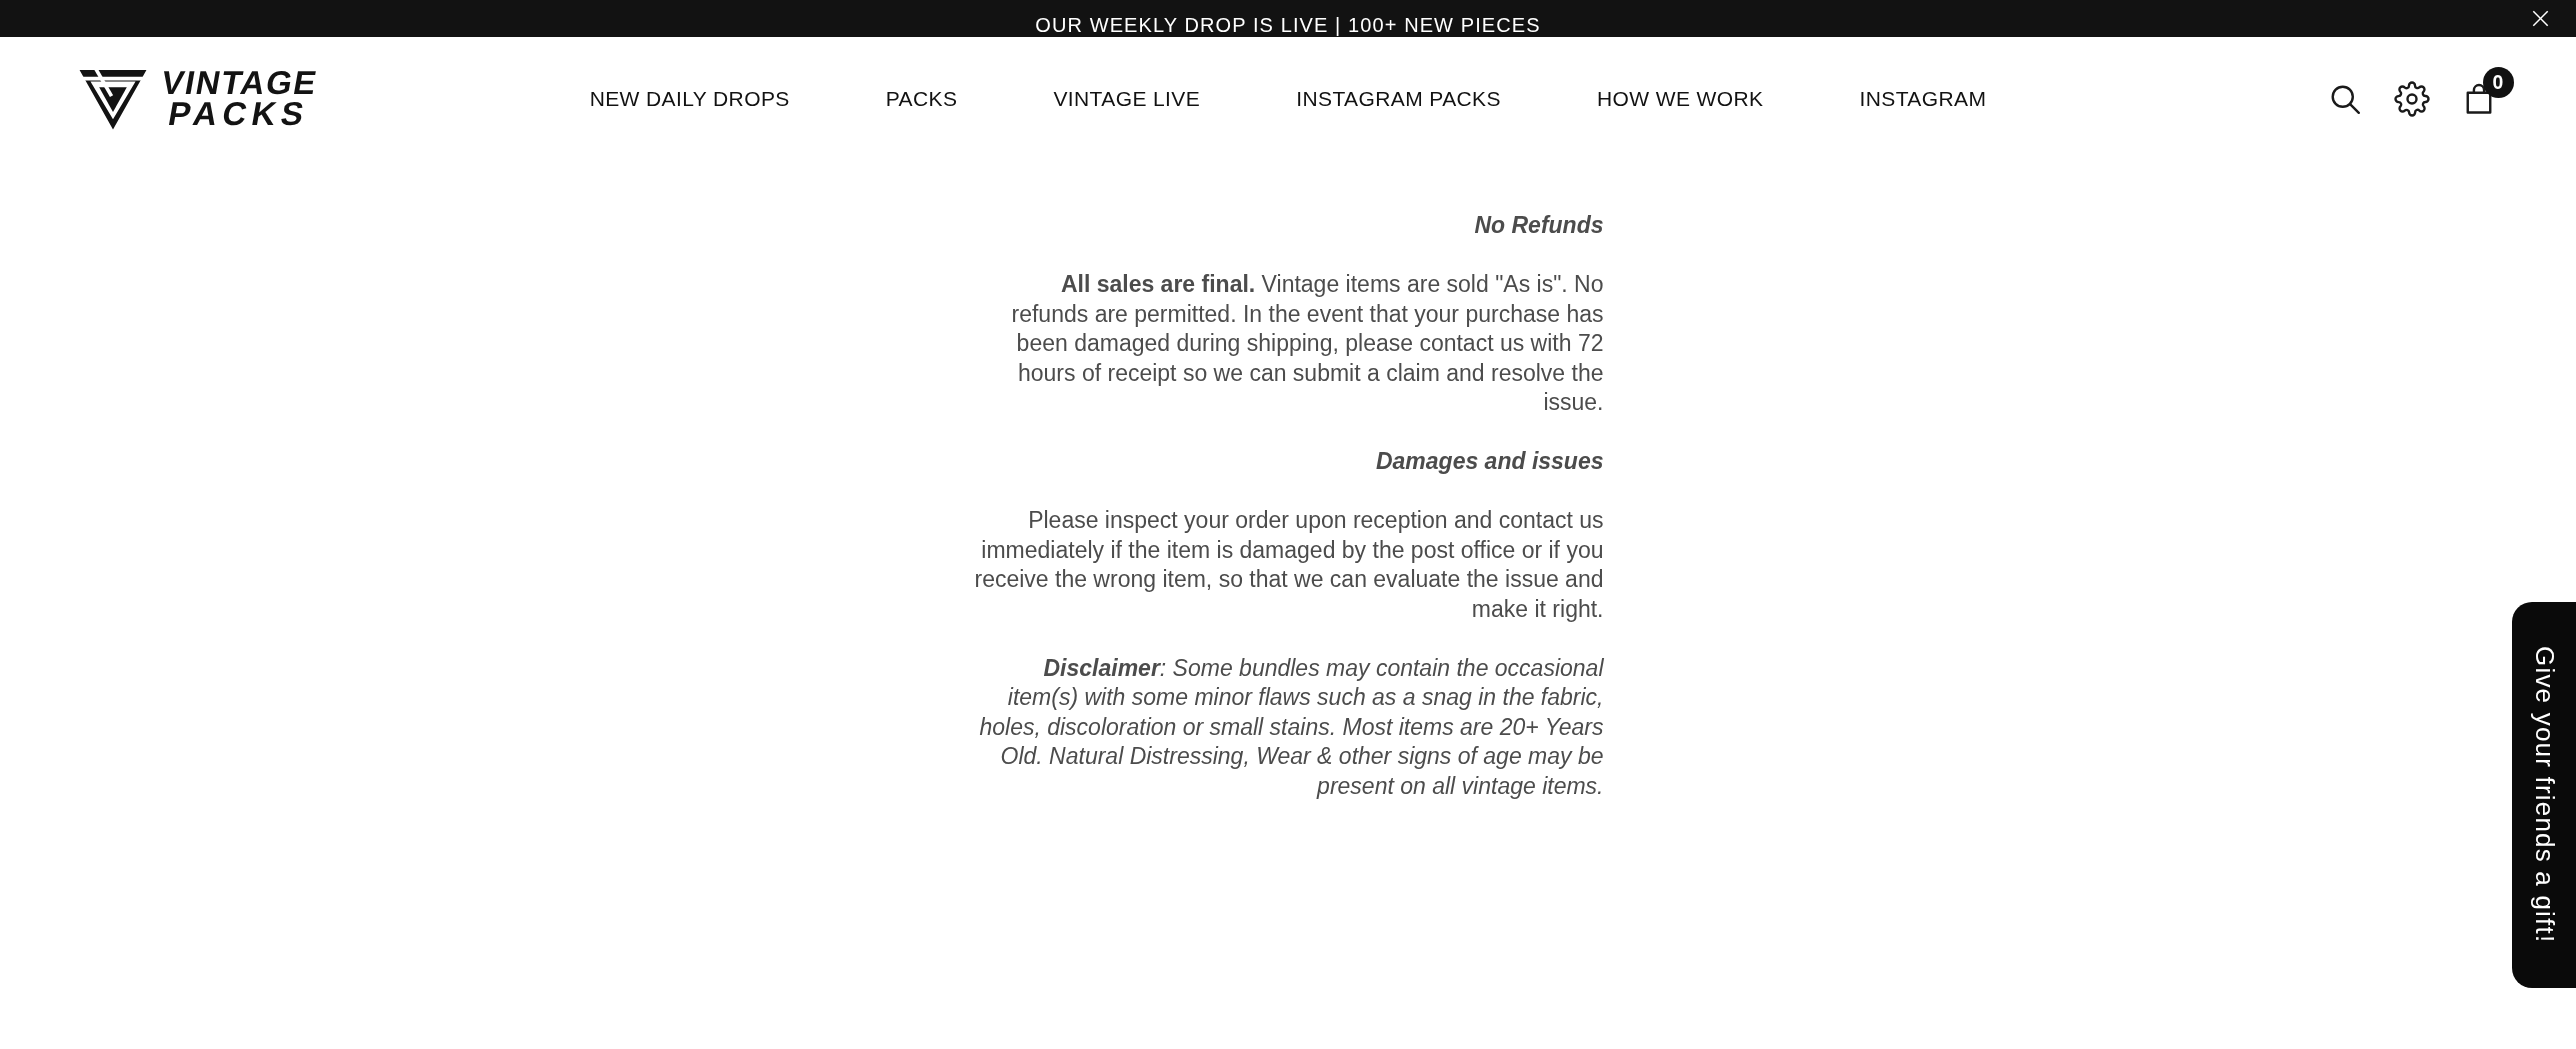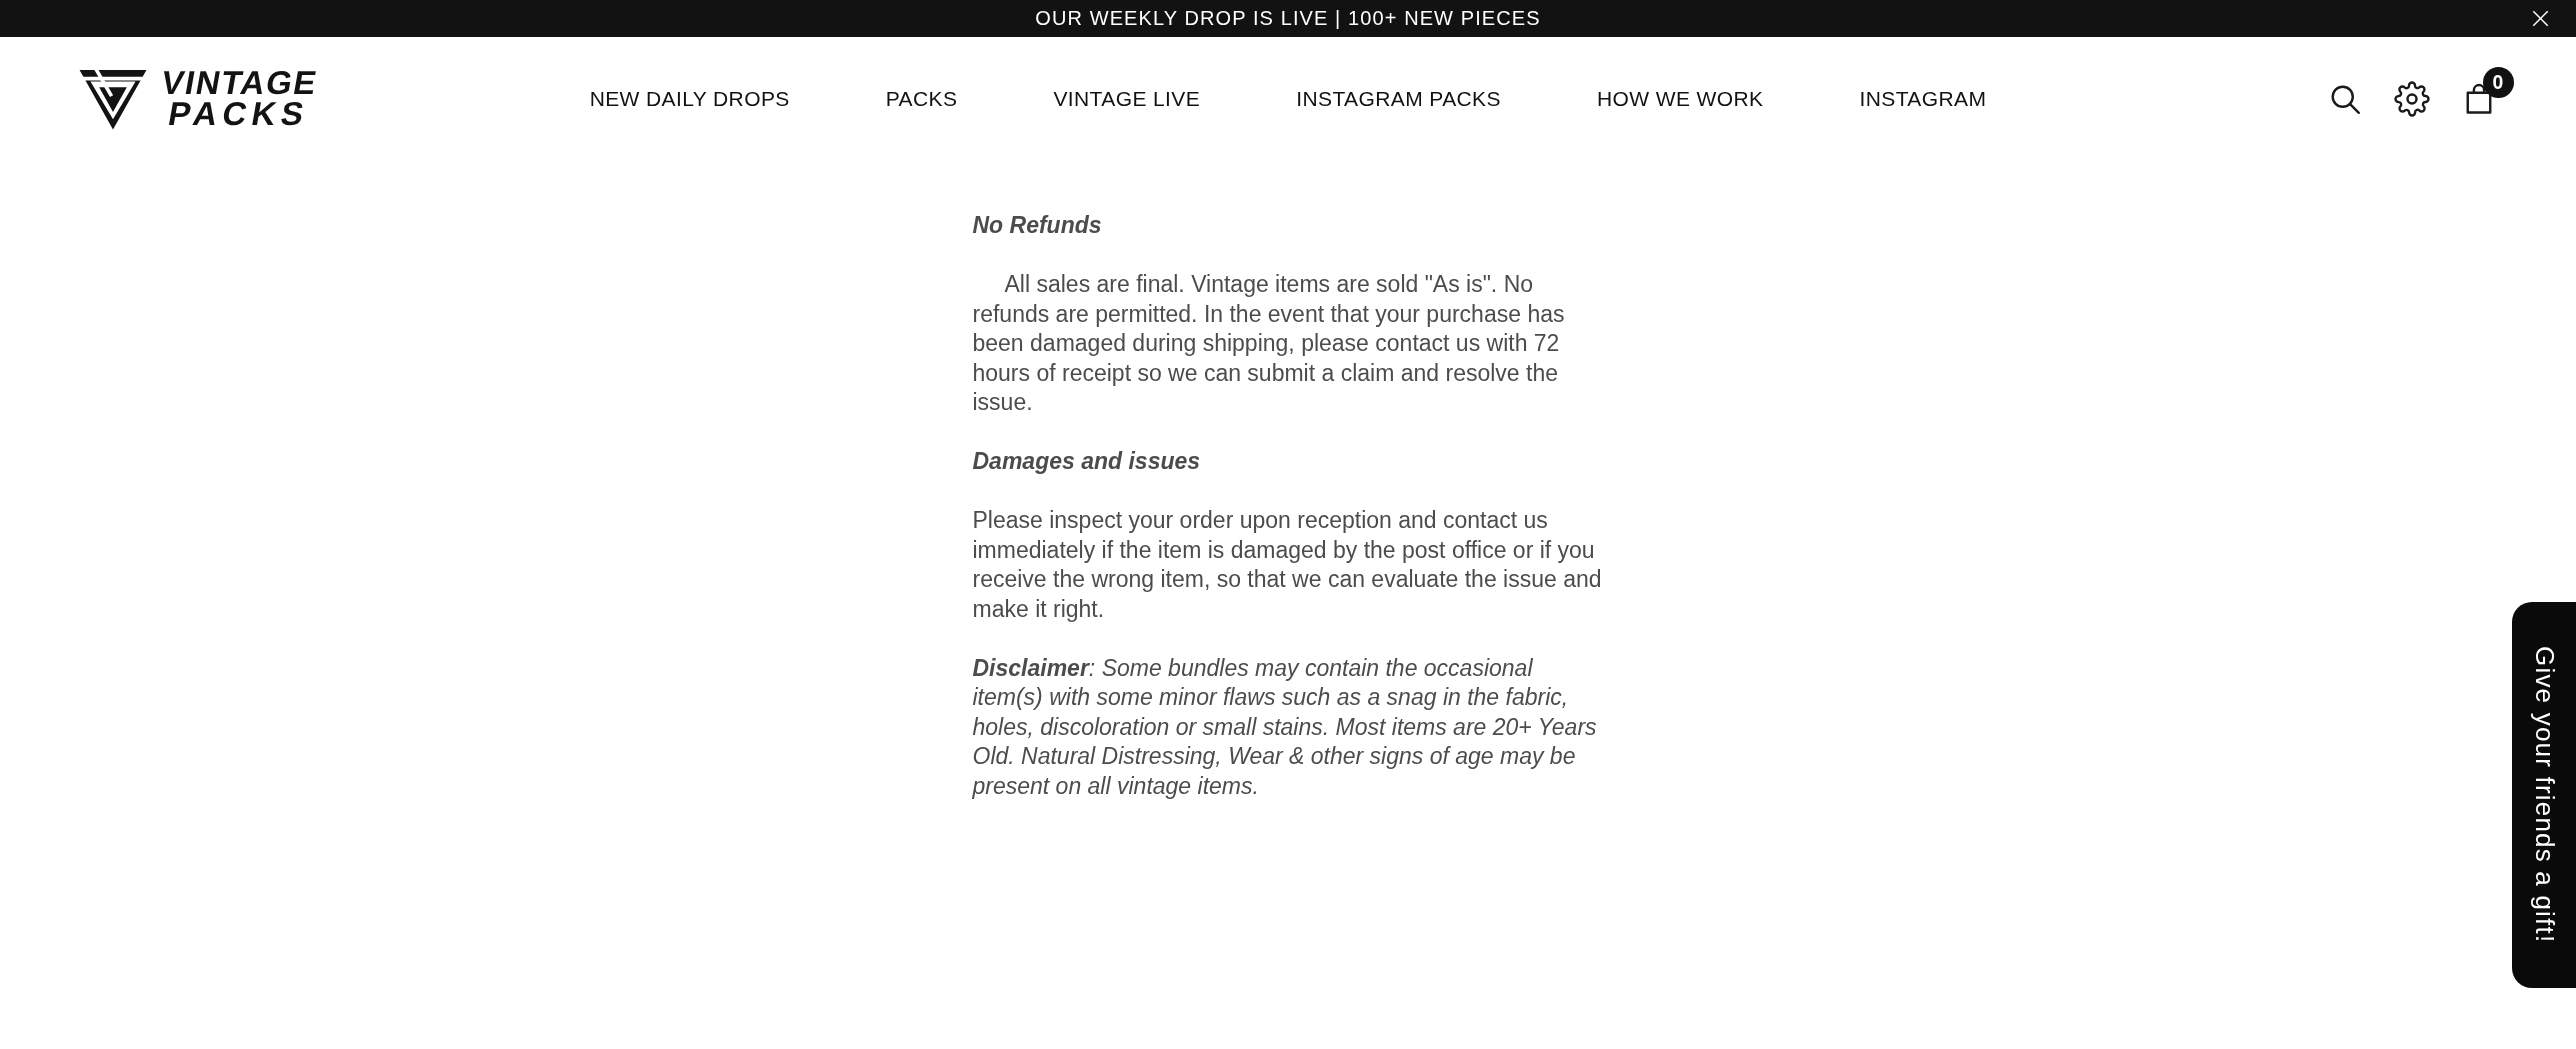--- a/index.html
+++ b/index.html
@@ -7,21 +7,21 @@
   body {
     width: 2576px; height: 1049px;
     background: #ffffff;
     font-family: "Liberation Sans", sans-serif;
     position: relative;
   }
 
   
   .announcement-bar {
     height: 37px; background: #121212; color: #ffffff;
-    display: flex; align-items: center; justify-content: center;
+    display: flex; align-items: flex-end; justify-content: center;
     position: relative;
   }
   .announcement-text { font-size: 20px; letter-spacing: 1.1px; font-weight: 400; }
   .announcement-close {
     position: absolute; right: 22px; top: 50%; transform: translateY(-50%);
     width: 28px; height: 28px; background: none; border: none; padding: 0; cursor: pointer;
     display: flex; align-items: center; justify-content: center;
   }
   .announcement-close svg { width: 23px; height: 23px; stroke: #ffffff; stroke-width: 1.6; fill: none; }
 
@@ -68,23 +68,23 @@
   .page-main { padding-top: 51px; }
   .page-title {
     margin: 0 0 51px; text-align: center;
     font-family: "DejaVu Sans", sans-serif;
     font-size: 37px; font-weight: 500; color: #3d3d3d; letter-spacing: 0.4px;
   }
   .policy-content {
     width: 631px; margin: 0 auto;
     color: #4c4c4c; font-size: 23px; line-height: 29.5px;
   }
-  .policy-content p { margin: 0 0 29.5px; }
+  .policy-content p { margin: 0 0 29.5px; text-align: right; }
   .italic-heading { font-style: italic; font-weight: bold; }
-  .lead-bold { font-weight: normal; margin-left: 32px; }
+  .lead-bold { font-weight: bold; margin-left: 32px; }
   .para-italic { font-style: italic; }
   .lead-bold-italic { font-weight: bold; font-style: italic; }
 
   
   .gift-tab {
     position: absolute; right: 0; top: 602px;
     width: 64px; height: 386px;
     background: #0a0a0a; border: none; padding: 0; cursor: pointer;
     border-radius: 20px 0 0 20px;
     display: flex; align-items: center; justify-content: center;

